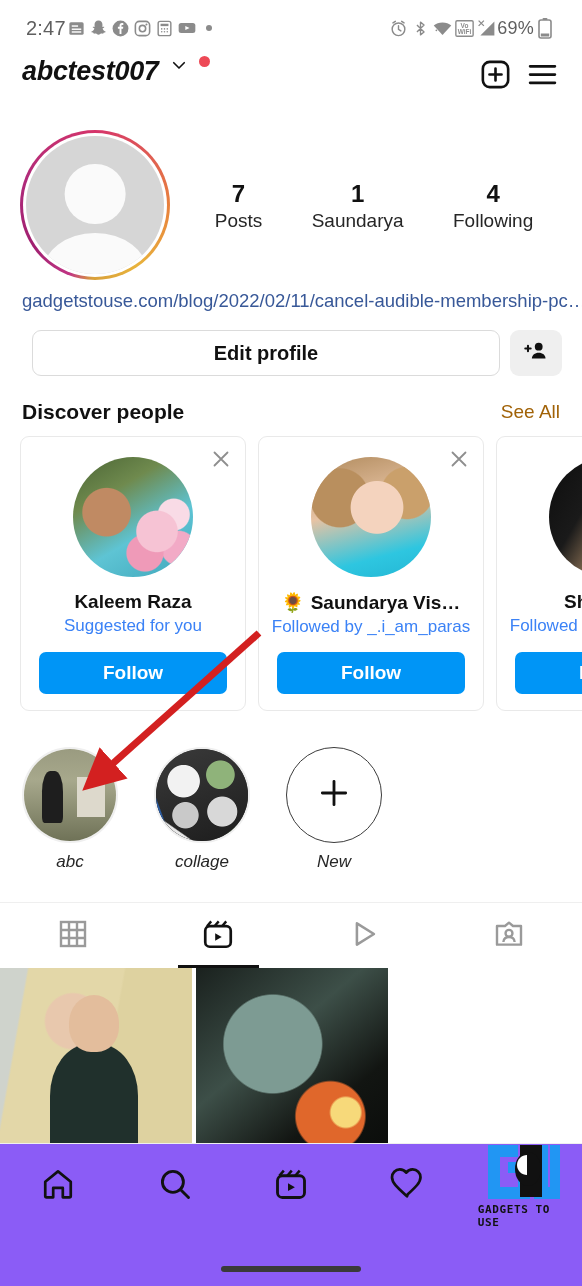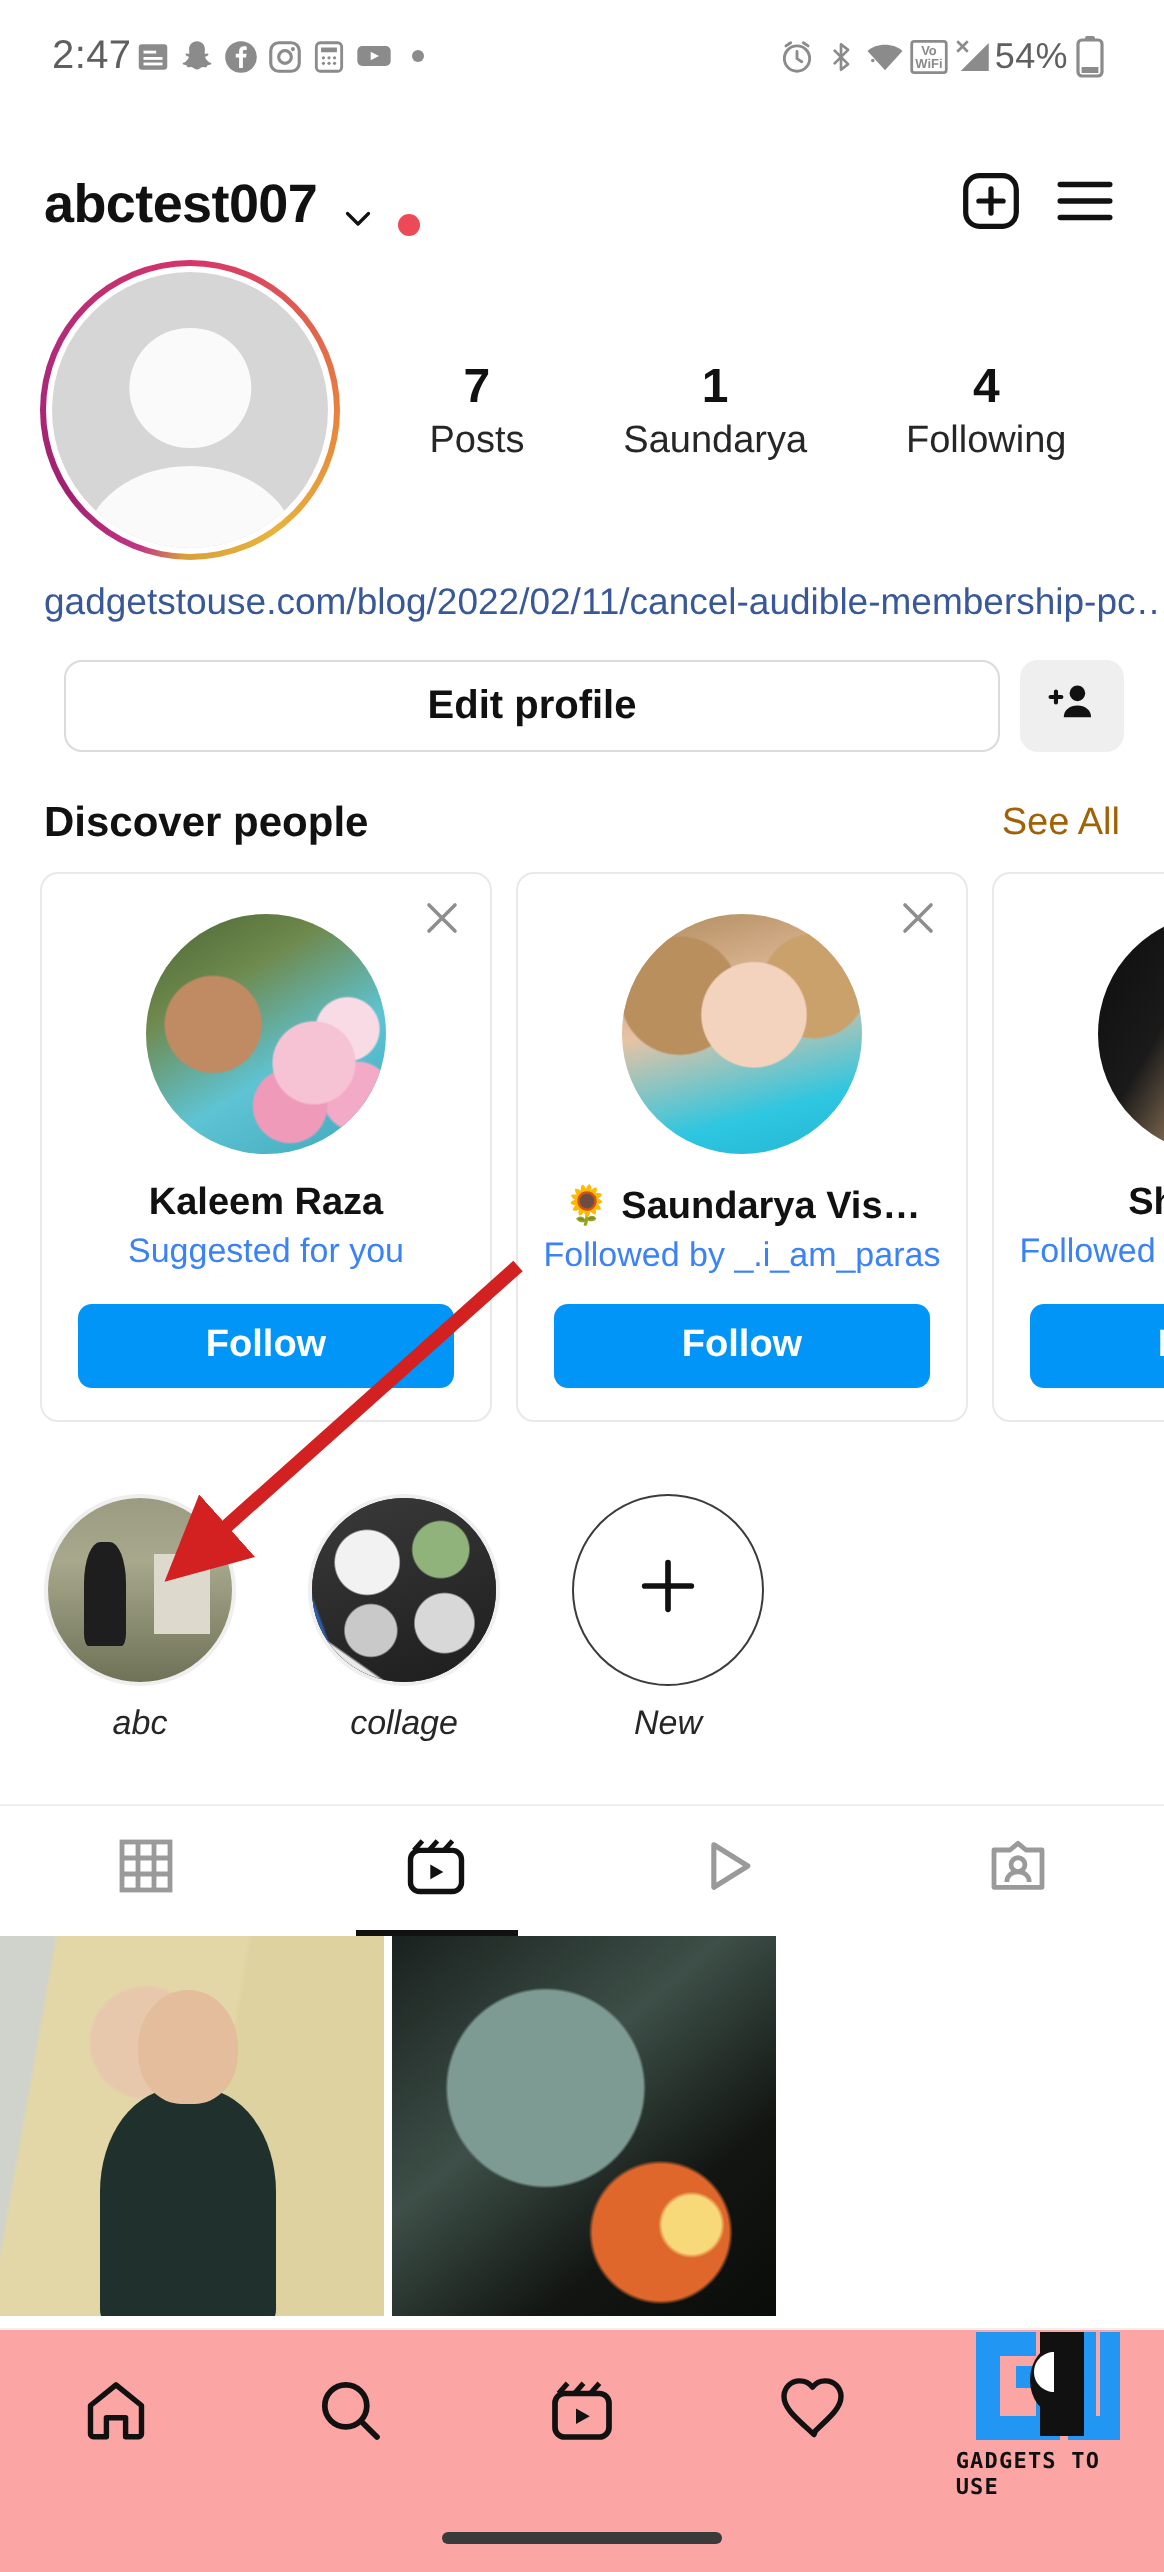--- a/index.html
+++ b/index.html
@@ -18,22 +18,22 @@
     color: #8b8b8b;
   }
   .sb-time { font-size: 20px; color: #5f5f5f; letter-spacing: .2px; }
   .sb-spacer { flex: 1; }
   .sb-ico { width: 22px; height: 22px; display: flex; align-items: center; justify-content: center; }
   .sb-ico svg { display: block; }
   .sb-batt { font-size: 18px; color: #5f5f5f; letter-spacing: .2px; }
 
   
   .header {
-    height: 62px; display: flex; align-items: flex-end;
-    padding: 0 22px; gap: 11px;
+    height: 62px; display: flex; align-items: flex-start;
+    padding: 0 22px; gap: 11px; font-style: italic;
   }
   .username { font-size: 27px; font-weight: 600; color: #111; letter-spacing: -.3px; }
   .chev { width: 18px; height: 18px; }
   .reddot { width: 11px; height: 11px; border-radius: 50%; background: #ed4956; }
   .hdr-spacer { flex: 1; }
   .hdr-btn { width: 36px; height: 36px; display: flex; align-items: center; justify-content: center; }
 
   
   .profile-row { display: flex; align-items: center; padding: 12px 20px 0 20px; }
   .avatar-wrap { position: relative; width: 150px; height: 150px; flex: 0 0 150px; }
@@ -183,22 +183,22 @@
   .reel-1::after { content:""; position:absolute; left:36%; top:14%; width:26%; height:30%;
     background:#e3bd9c; border-radius:50% 50% 44% 44%; }
   .reel-2 { background:
       radial-gradient(circle at 78% 76%, #f7d97a 0 7%, transparent 8%),
       radial-gradient(circle at 70% 78%, #e0672b 0 17%, transparent 18%),
       radial-gradient(circle at 40% 40%, #7d9b93 0 30%, transparent 31%),
       linear-gradient(140deg, #1a211e 0%, #3d4f48 40%, #121512 72%, #0a0c0a 100%); }
 
   
   .bottomnav {
-    position: absolute; left: 0; right: 0; bottom: 0; height: 122px;
-    background: #fca5a5; border-top: 1px solid #efefef;
+    position: absolute; left: 0; right: 0; bottom: 0; height: 143px;
+    background: #8b5cf6; border-top: 1px solid #efefef;
     display: flex; align-items: flex-start; padding-top: 14px;
   }
   .nav-item { flex: 1; display: flex; align-items: center; justify-content: center; height: 56px; }
   .logo-wrap { width: 92px; display: flex; flex-direction: column; align-items: center; }
   .logo-mark { width: 80px; height: 58px; position: relative; }
   .logo-text { margin-top: 2px; font-size: 11px; font-weight: 700; letter-spacing: .6px;
     color: #111; font-family: "DejaVu Sans Mono", monospace; }
   .home-indicator {
     position: absolute; bottom: 14px; left: 50%; transform: translateX(-50%);
     width: 140px; height: 6px; border-radius: 3px; background: #3a3a3a;
@@ -288,21 +288,21 @@
           <text x="12" y="10" font-size="7.5" font-weight="bold" fill="#8b8b8b" text-anchor="middle" font-family="Liberation Sans, sans-serif">Vo</text>
           <text x="12" y="17.5" font-size="7.5" font-weight="bold" fill="#8b8b8b" text-anchor="middle" font-family="Liberation Sans, sans-serif">WiFi</text>
         </svg>
     </span>
     <span class="sb-ico">
       <svg width="21" height="21" viewBox="0 0 24 24">
           <path d="M21 4v16H5z" fill="#8b8b8b"></path>
           <path d="M3 3l6 6M9 3l-6 6" stroke="#8b8b8b" stroke-width="1.5"></path>
         </svg>
     </span>
-    <span class="sb-batt">54%</span>
+    <span class="sb-batt">69%</span>
     <span class="sb-ico">
       <svg width="14" height="22" viewBox="0 0 14 22">
           <rect x="1" y="3" width="12" height="18" rx="2" fill="none" stroke="#8b8b8b" stroke-width="1.6"></rect>
           <rect x="4.5" y="1" width="5" height="2" rx="1" fill="#8b8b8b"></rect>
           <rect x="2.8" y="16.5" width="8.4" height="3" fill="#8b8b8b"></rect>
         </svg>
     </span>
   </div>
 
   <div class="header">

